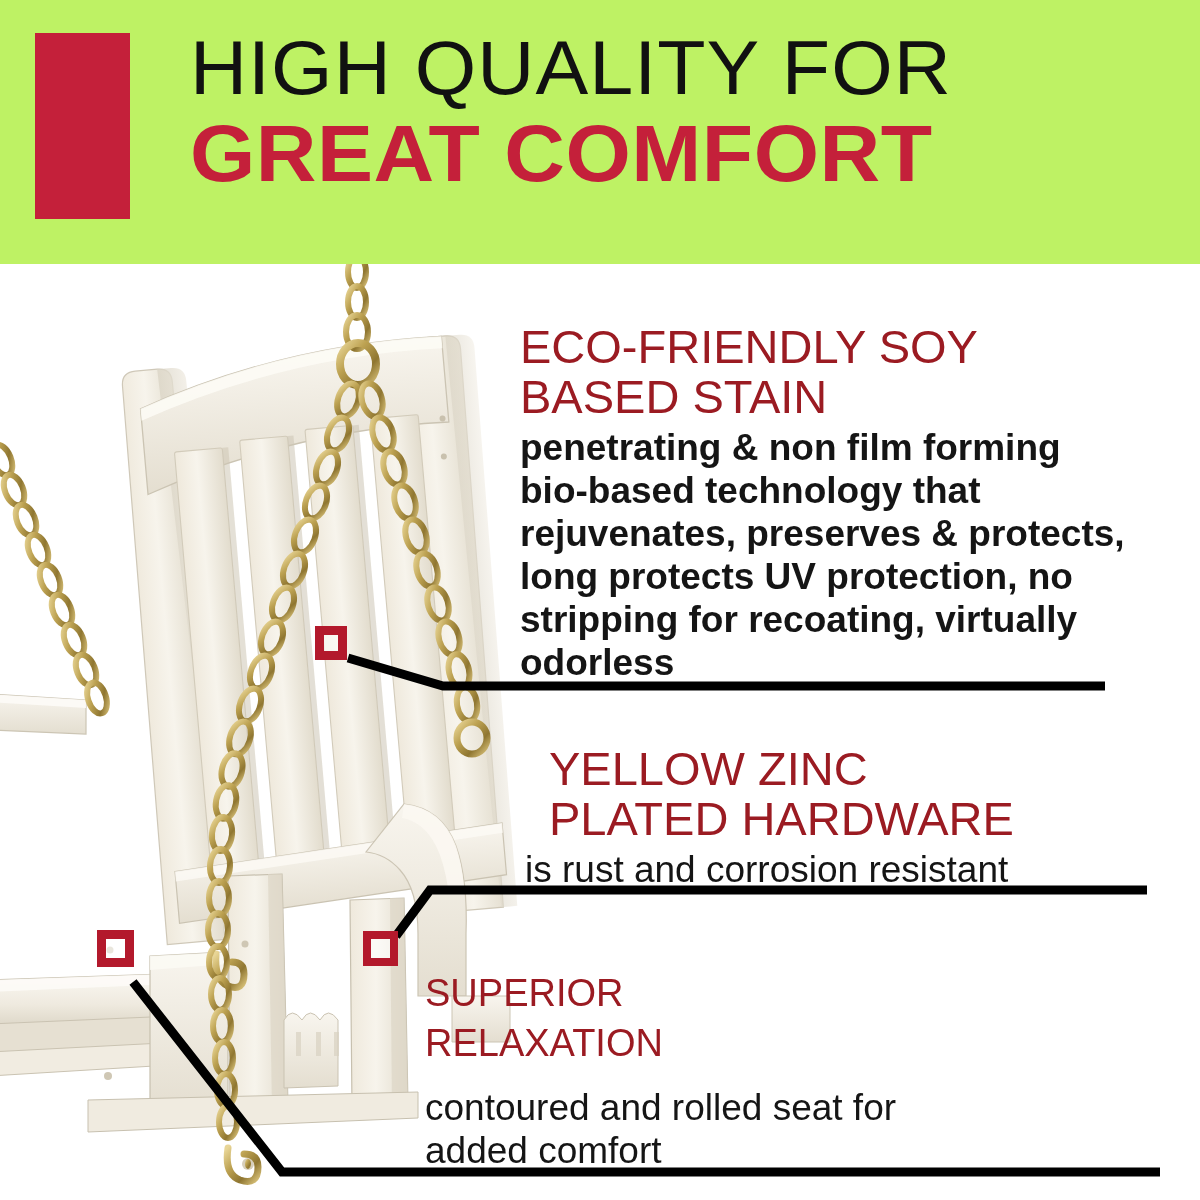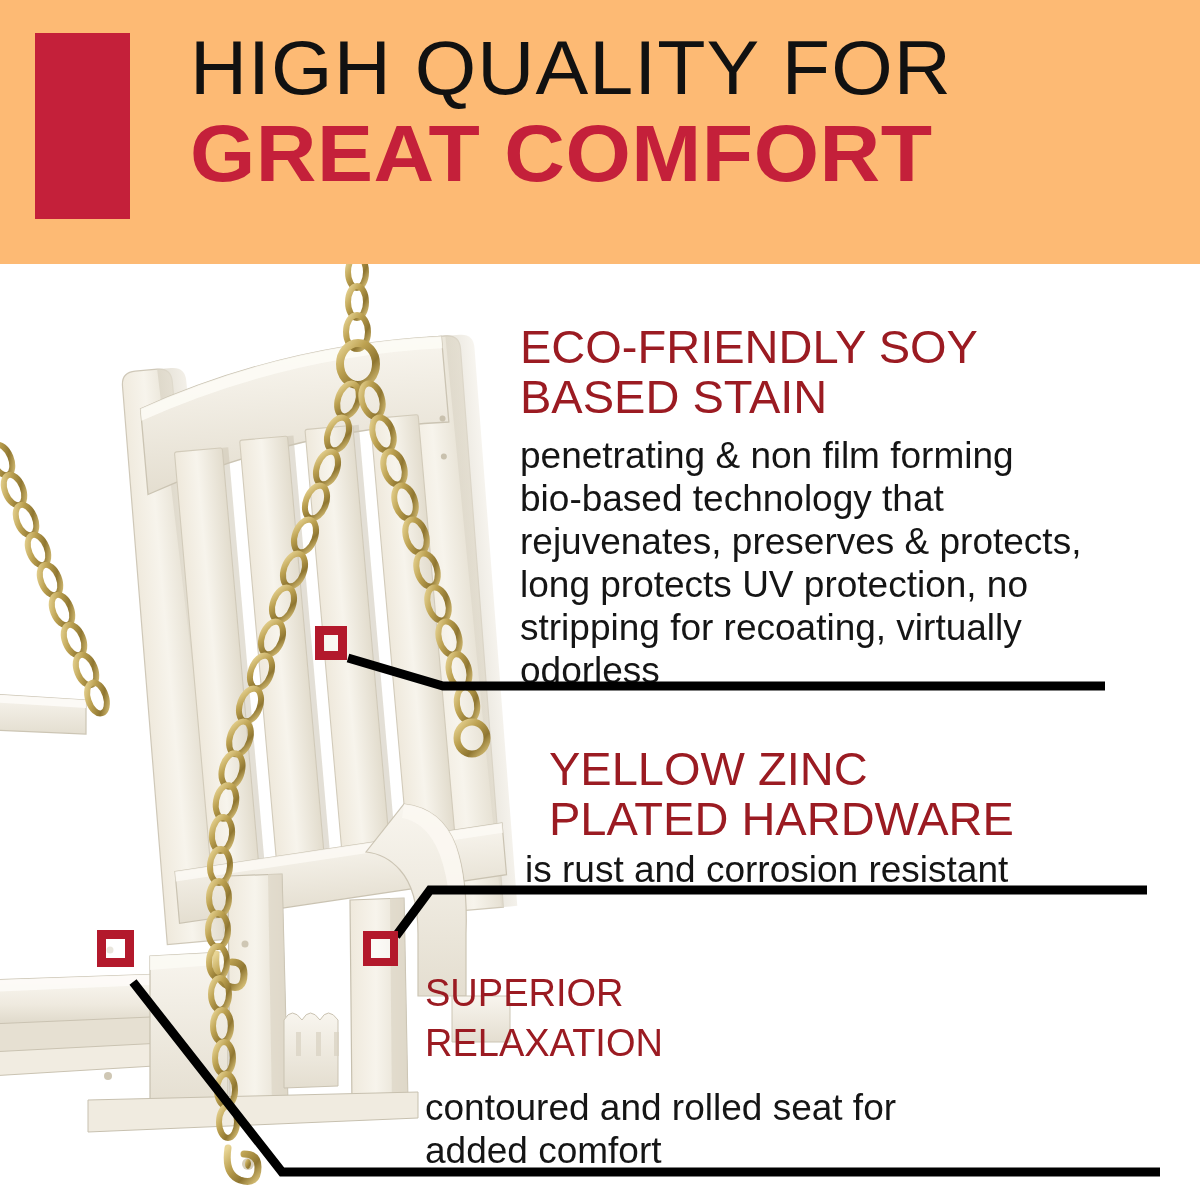--- a/index.html
+++ b/index.html
@@ -18,21 +18,21 @@
     -webkit-font-smoothing: antialiased;
   }
 
   
   #header-band {
     position: absolute;
     left: 0;
     top: 0;
     width: 1200px;
     height: 264px;
-    background: #fdba74;
+    background: #bef264;
   }
   #header-accent-bar {
     position: absolute;
     left: 35px;
     top: 33px;
     width: 95px;
     height: 186px;
     background: #c4203a;
   }
   #header-text-wrap {
@@ -85,21 +85,21 @@
     transform: scaleX(1.0);
     transform-origin: left top;
   }
   .feature-body {
     color: #151515;
     font-weight: 400;
   }
 
   #feature-1 { left: 520px; top: 322px; width: 640px; }
   #feature-1 .feature-title { font-size: 47px; line-height: 50px; }
-  #feature-1 .feature-body  { font-size: 37px; line-height: 43px; margin-top: 12px; }
+  #feature-1 .feature-body  { font-size: 37px; line-height: 43px; margin-top: 4px; font-weight: bold; }
 
   #feature-2 { left: 525px; top: 744px; width: 640px; }
   #feature-2 .feature-title { font-size: 47px; line-height: 50px; margin-left: 24px; }
   #feature-2 .feature-body  { font-size: 37px; line-height: 43px; margin-top: 4px; }
 
   #feature-3 { left: 425px; top: 968px; width: 700px; }
   #feature-3 .feature-title { font-size: 38px; line-height: 50px; }
   #feature-3 .feature-body  { font-size: 37px; line-height: 43px; margin-top: 18px; }
 
   

